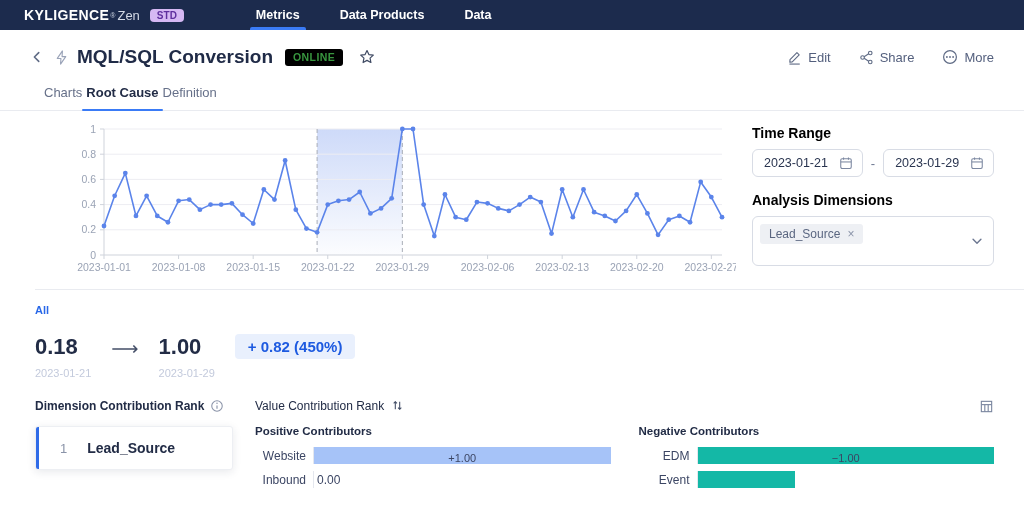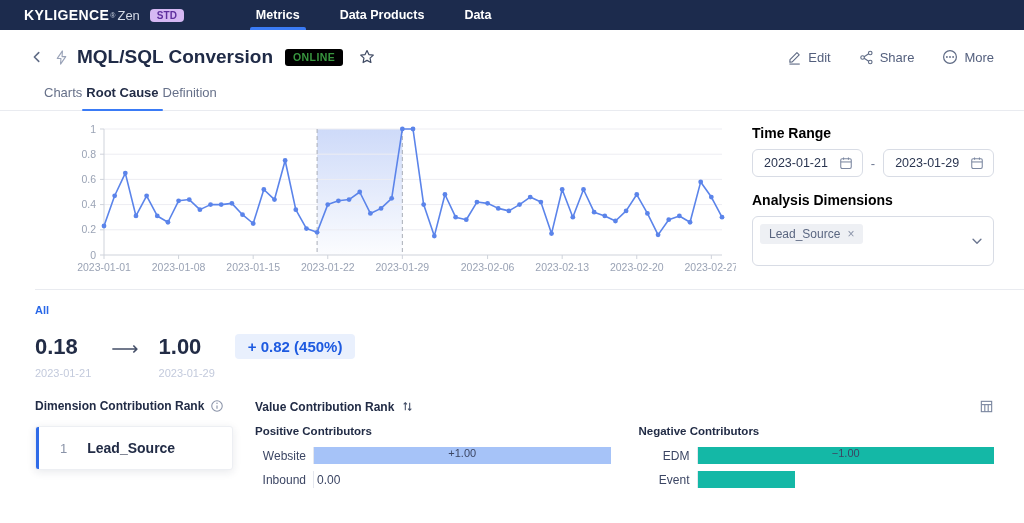--- a/index.html
+++ b/index.html
@@ -59,29 +59,29 @@
   .change-badge { background:#e9f0fd; color:#1d5ae0; font-size:15px; font-weight:700; padding:4px 13px; border-radius:4px; }
   
   .contrib { display:flex; margin:20px 30px 0 35px; gap:22px; }
   .contrib-left { width:198px; flex-shrink:0; }
   .contrib-head { display:flex; align-items:center; gap:6px; font-size:12px; font-weight:700; color:#222c46; }
   .rank-card { margin-top:13px; background:#fff; border:1px solid #edeff3; border-radius:3px; box-shadow:0 2px 8px rgba(25,35,70,.10); height:44px; display:flex; align-items:center; position:relative; overflow:hidden; cursor:pointer; }
   .rank-accent { position:absolute; left:0; top:0; bottom:0; width:3px; background:#2f6be8; }
   .rank-num { color:#8a93a8; font-size:13px; margin:0 20px 0 24px; }
   .rank-name { font-size:14px; font-weight:700; color:#222c46; }
   .contrib-right { flex:1; }
-  .vr-head { display:flex; align-items:center; gap:7px; font-size:12px; font-weight:700; color:#222c46; }
+  .vr-head { display:flex; align-items:flex-start; gap:7px; font-size:12px; font-weight:400; color:#222c46; }
   .table-icon-wrap { margin-left:auto; cursor:pointer; }
   .cols { display:flex; margin-top:11px; gap:28px; }
   .col { flex:1; }
   .col-label { font-size:11.5px; font-weight:700; color:#222c46; margin-bottom:10px; }
   .bar-row { display:flex; align-items:center; height:17px; margin-bottom:7px; }
   .bar-label { width:58px; text-align:right; font-size:12px; color:#3c4664; padding-right:7px; flex-shrink:0; }
   .bar-track { flex:1; height:100%; border-left:1px solid #e4e7ee; display:flex; align-items:center; }
-  .bar { height:100%; display:flex; align-items:flex-start; justify-content:center; font-size:11px; color:#3c4664; }
+  .bar { height:100%; display:flex; align-items:flex-end; justify-content:center; font-size:11px; color:#3c4664; }
   .bar.pos { background:#a6c3f8; }
   .bar.neg { background:#14b8a6; }
   .bar-value-outside { font-size:12px; color:#3c4664; padding-left:3px; }
   svg.ic { display:block; }
 </style>
 </head>
 <body>
 
 
 

